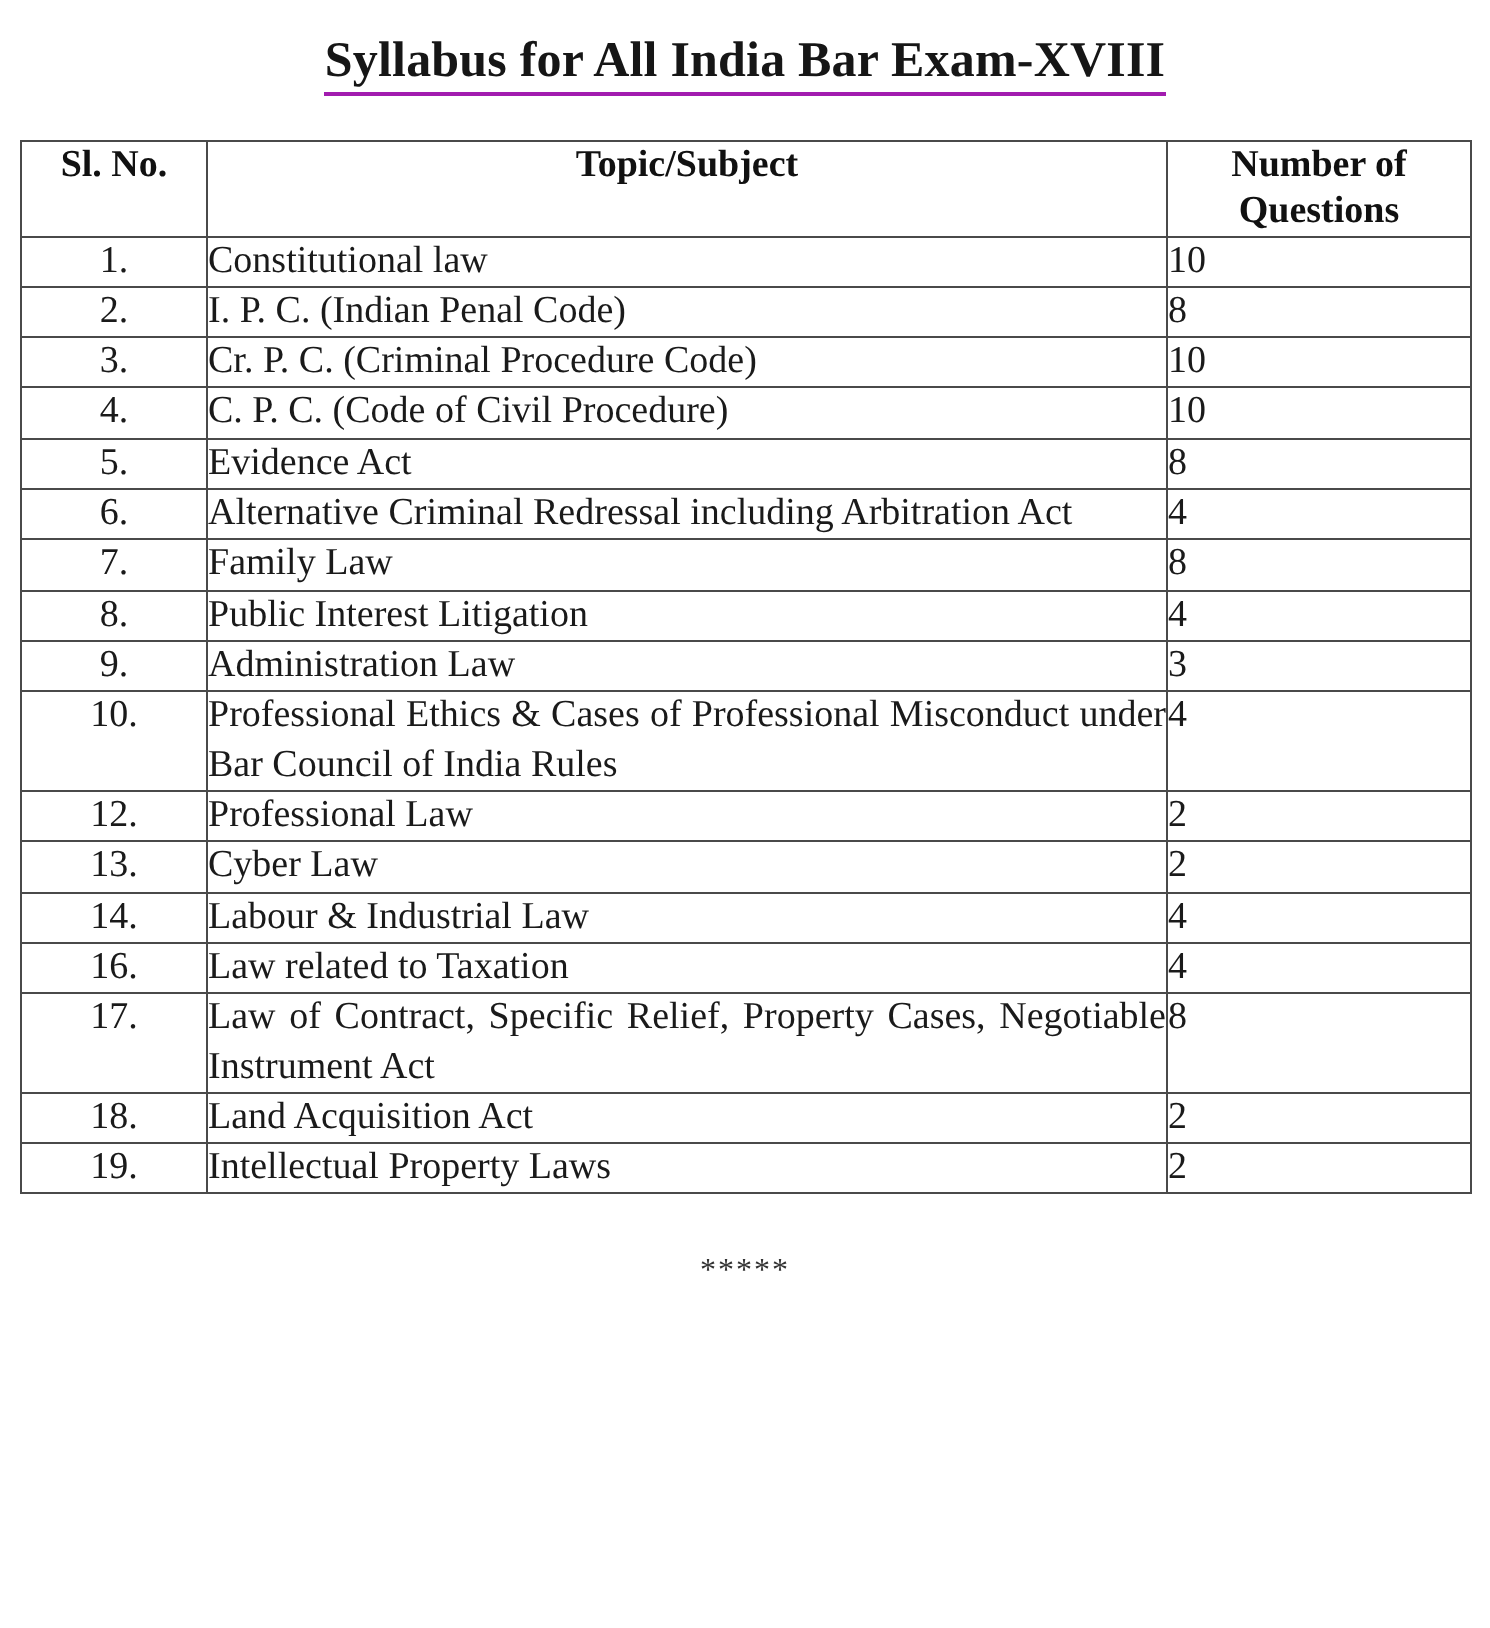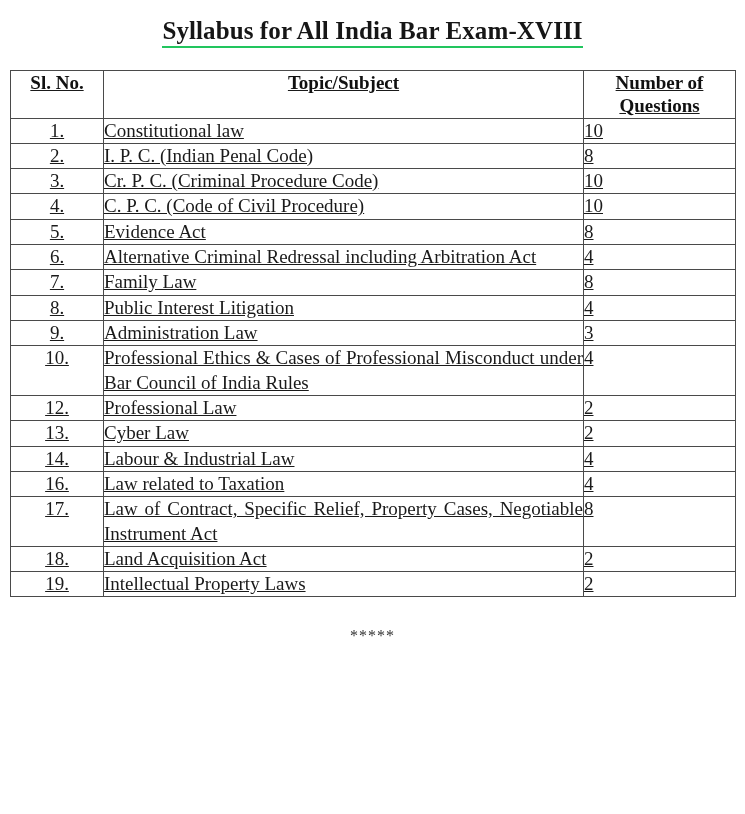--- a/index.html
+++ b/index.html
@@ -24,34 +24,33 @@
     text-align: center;
     font-size: 25px;
     font-weight: bold;
     letter-spacing: 0.1px;
     padding-top: 17px;
     margin: 0;
     color: #161616;
   }
   .doc-title span.underlined {
     display: inline-block;
-    border-bottom: 2px solid #22c55e;
+    border-bottom: 2px solid #a21caf;
     padding-bottom: 1px;
     line-height: 1.1;
   }
   .table-wrap {
     margin: 22px 10px 0 10px;
     width: 725px;
   }
   table.syllabus {
     border-collapse: collapse;
     width: 725px;
     table-layout: fixed;
     background: #fff;
-    text-decoration: underline;
   }
   table.syllabus col.c-sl    { width: 93px; }
   table.syllabus col.c-topic { width: 480px; }
   table.syllabus col.c-num   { width: 152px; }
 
   table.syllabus th,
   table.syllabus td {
     border: 1px solid #4a4a4a;
     padding: 0;
     vertical-align: top;

